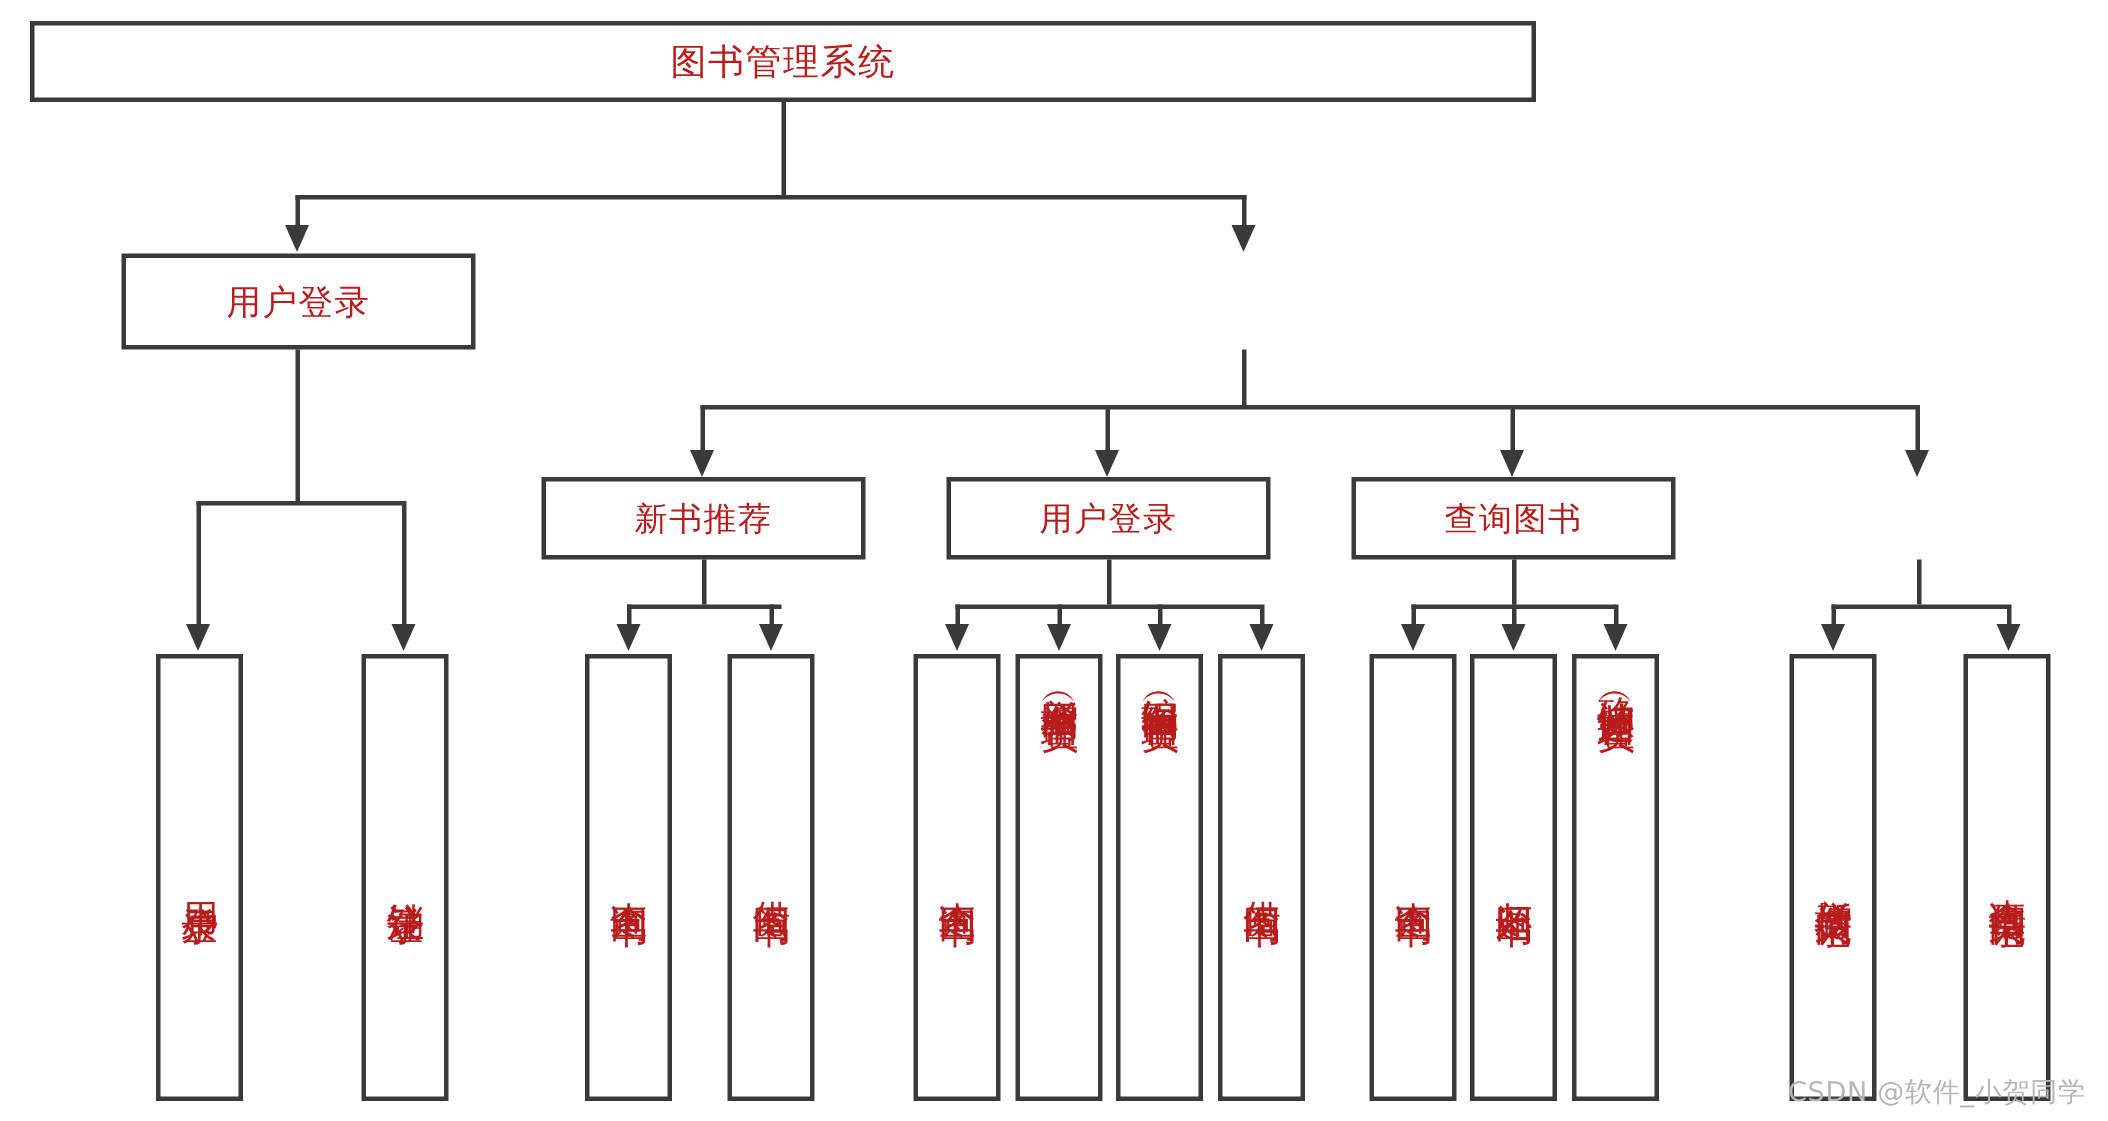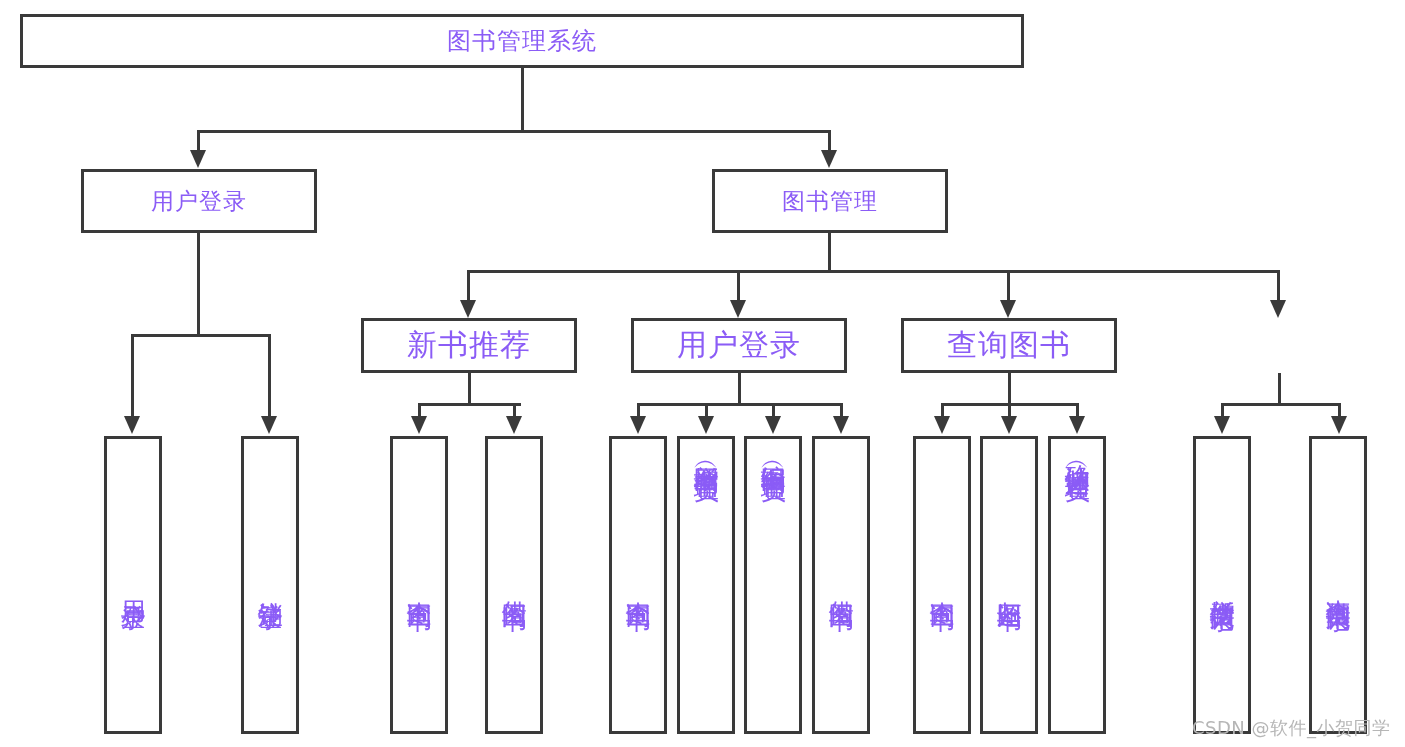--- a/index.html
+++ b/index.html
@@ -20,32 +20,32 @@
   }
   
   .node {
     position: absolute;
     box-sizing: border-box;
     background: #ffffff;
     border: 3px solid #3a3a3a;
     display: flex;
     align-items: center;
     justify-content: center;
-    color: #8b5cf6;
+    color: #b91c1c;
   }
   .node.root {
     font-size: 24px;
     letter-spacing: 1px;
   }
   .node.level1 {
     font-size: 23px;
     letter-spacing: 1px;
   }
   .node.level2 {
-    font-size: 30px;
+    font-size: 22px;
     letter-spacing: 1px;
   }
   
   .node.leaf {
     font-size: 25px;
     padding: 6px 0;
     align-items: flex-start;
     justify-content: center;
   }
   .node.leaf .vtext {
@@ -100,23 +100,20 @@
 
   <div class="lineH" style="left:197px; top:130px; width:634px;"></div>
 
   <div class="lineV" style="left:197px; top:130px; height:22px;"></div>
   <div class="arrow" style="left:190px; top:150px;"></div>
   <div class="lineV" style="left:828px; top:130px; height:22px;"></div>
   <div class="arrow" style="left:821px; top:150px;"></div>
 
   <div class="node level1" style="left:81px; top:169px; width:236px; height:64px;">
     <span>用户登录</span>
-  </div>
-  <div class="node level1" style="left:712px; top:169px; width:236px; height:64px;">
-    <span>图书管理</span>
   </div>
 
   <div class="lineV" style="left:197px; top:233px; height:101px;"></div>
   <div class="lineH" style="left:131px; top:334px; width:137px;"></div>
   <div class="lineV" style="left:131px; top:334px; height:84px;"></div>
   <div class="arrow" style="left:124px; top:416px;"></div>
   <div class="lineV" style="left:268px; top:334px; height:84px;"></div>
   <div class="arrow" style="left:261px; top:416px;"></div>
 
   <div class="lineV" style="left:828px; top:233px; height:37px;"></div>

